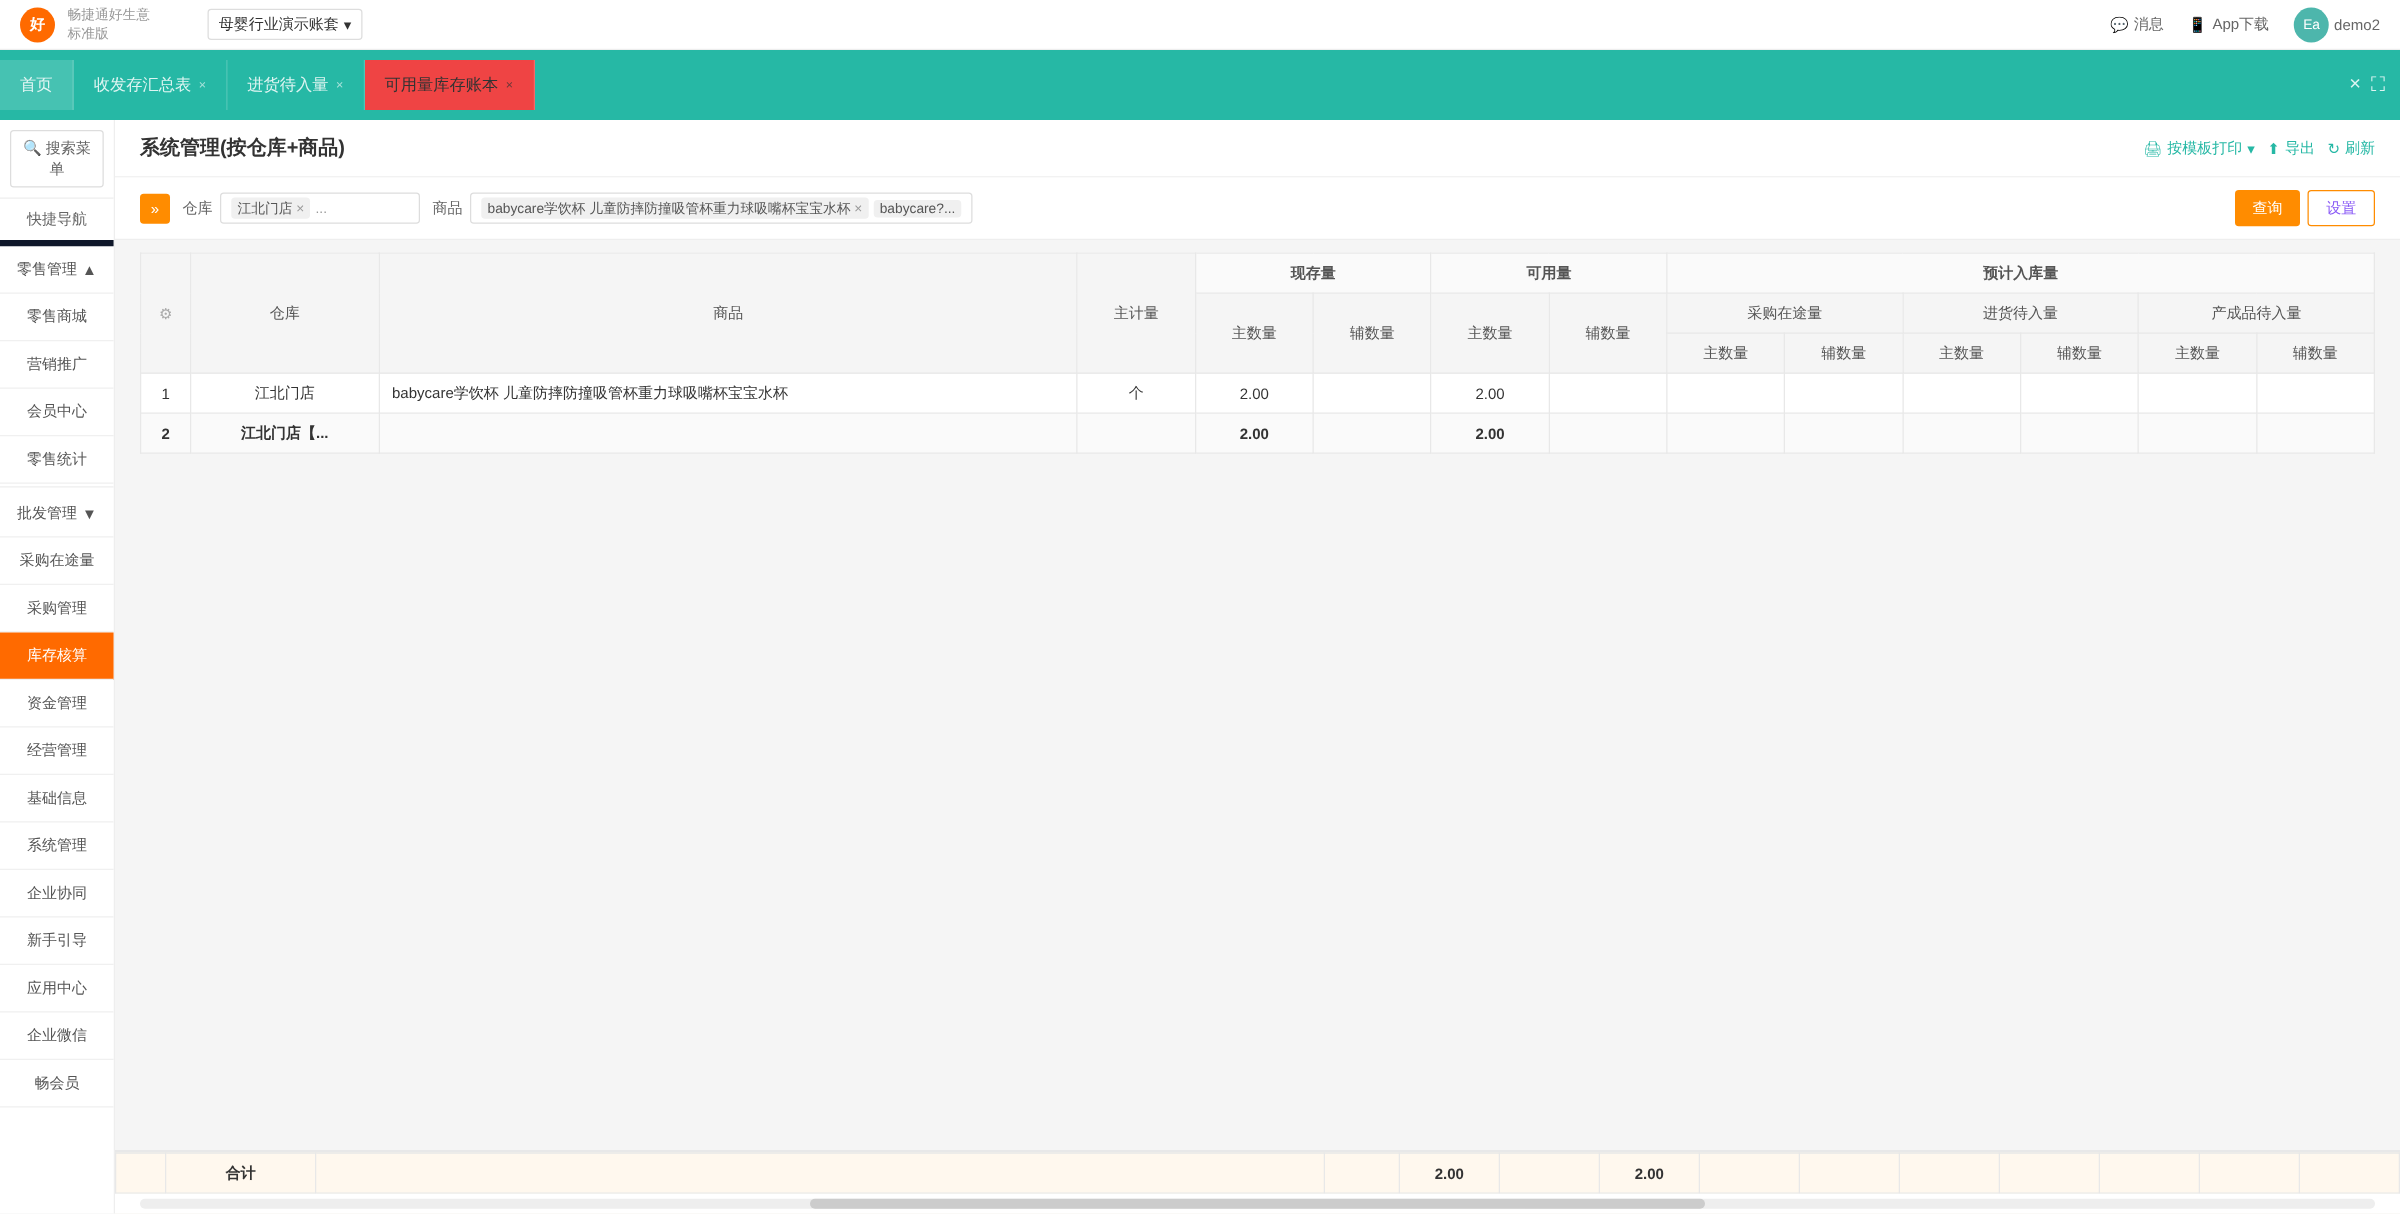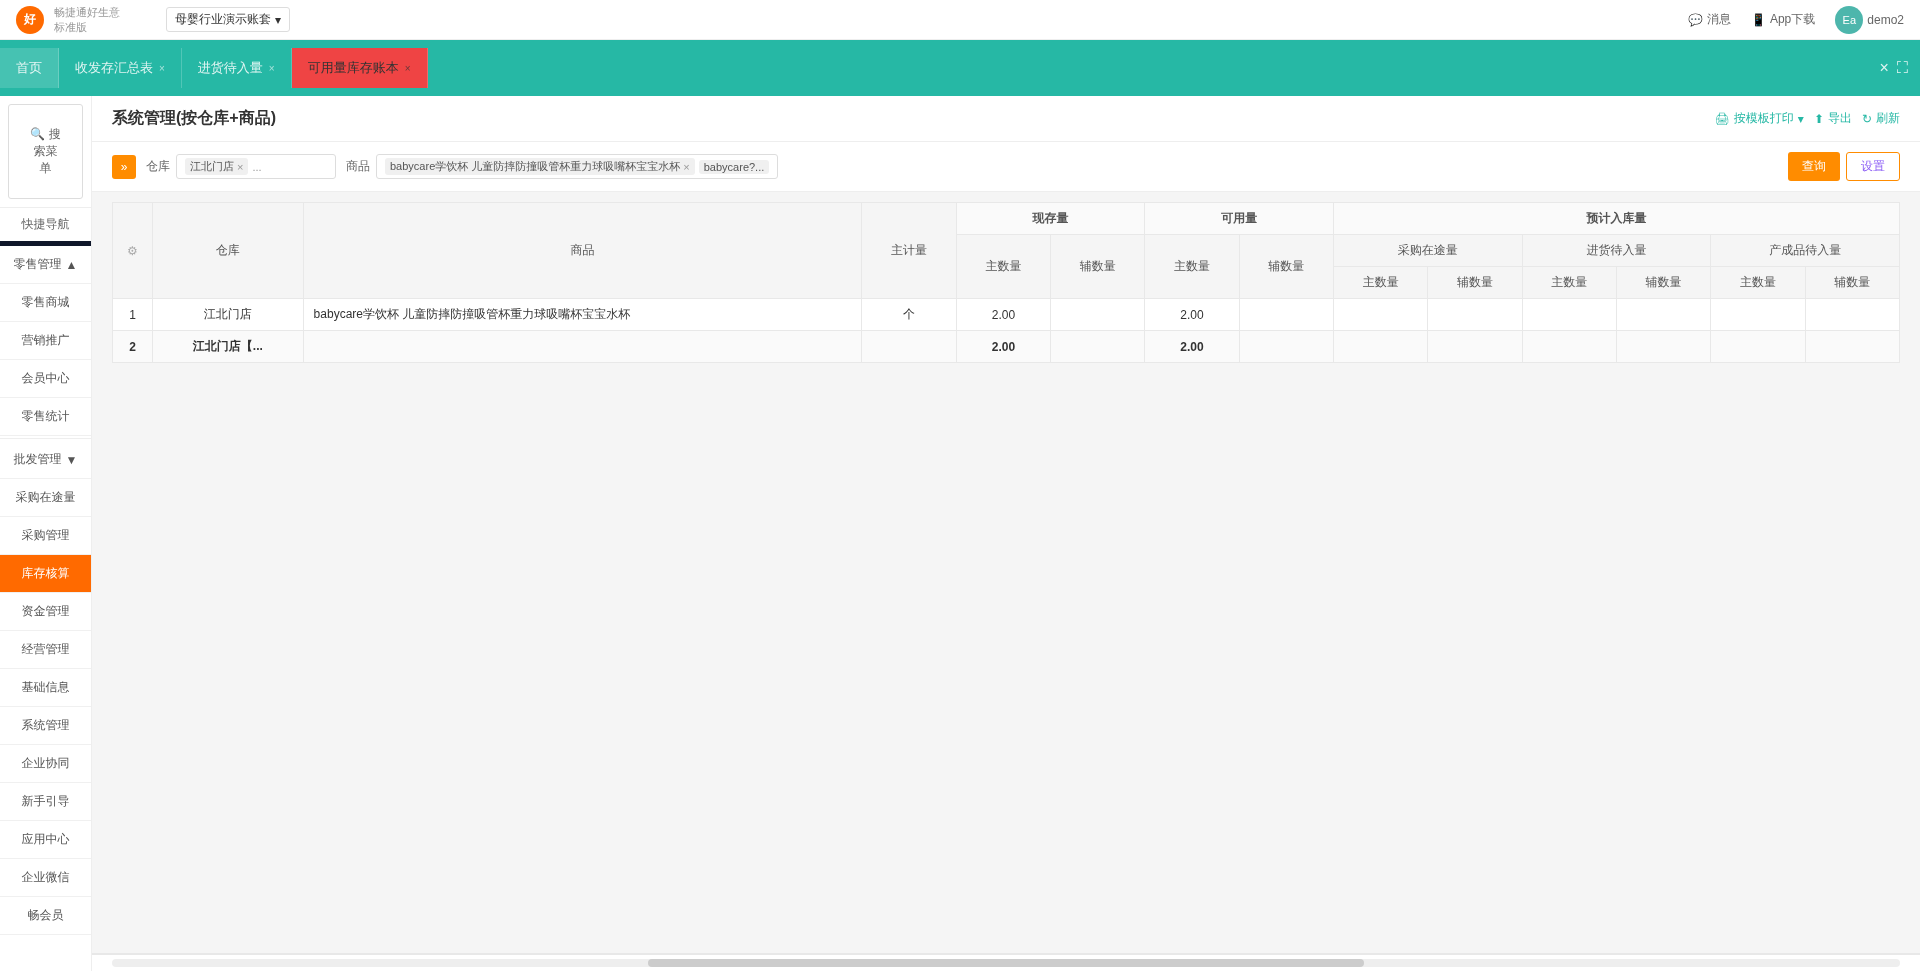--- a/index.html
+++ b/index.html
@@ -55,21 +55,21 @@
     .main-layout { display: flex; flex: 1; overflow: hidden; }
 
     
     .sidebar {
       width: 92px; background: #fff; border-right: 1px solid #eee;
       display: flex; flex-direction: column; flex-shrink: 0; overflow-y: auto;
     }
     .sidebar-search { padding: 8px; border-bottom: 1px solid #eee; }
     .sidebar-search-btn {
       width: 100%; background: none; border: 1px solid #ddd; border-radius: 3px;
-      padding: 21px; font-size: 12px; color: #666; cursor: pointer; text-align: center;
+      padding: 5px; font-size: 12px; color: #666; cursor: pointer; text-align: center;
     }
     .sidebar-nav-btn {
       padding: 8px 0; text-align: center; font-size: 12px; color: #666;
       cursor: pointer; border-bottom: 5px solid #0f172a;
     }
     .sidebar-section {
       display: flex; flex-direction: column;
     }
     .sidebar-item {
       padding: 10px 8px; font-size: 12px; color: #555; cursor: pointer;
@@ -410,20 +410,40 @@
             <td></td>
             <td></td>
             <td></td>
             <td></td>
           </tr>
         </tbody>
       </table>
     </div>
 
     <div class="table-footer">
+      <table class="footer-table">
+        <tbody>
+            <tr>
+          <td style="width:40px;"></td>
+          <td class="total-label" style="width:120px;">合计</td>
+          <td style="min-width:200px;"></td>
+          <td style="width:60px;"></td>
+          <td style="width:80px; font-weight:bold;">2.00</td>
+          <td style="width:80px;"></td>
+          <td style="width:80px; font-weight:bold;">2.00</td>
+          <td style="width:80px;"></td>
+          <td style="width:80px;"></td>
+          <td style="width:80px;"></td>
+          <td style="width:80px;"></td>
+          <td style="width:80px;"></td>
+          <td style="width:80px;"></td>
+          <td style="width:80px;"></td>
+        </tr>
+      </tbody>
+        </table>
       <div class="scrollbar-wrap">
         <div class="scrollbar-track">
           <div class="scrollbar-thumb"></div>
         </div>
       </div>
     </div>
 
   </div>
 </div>
 

